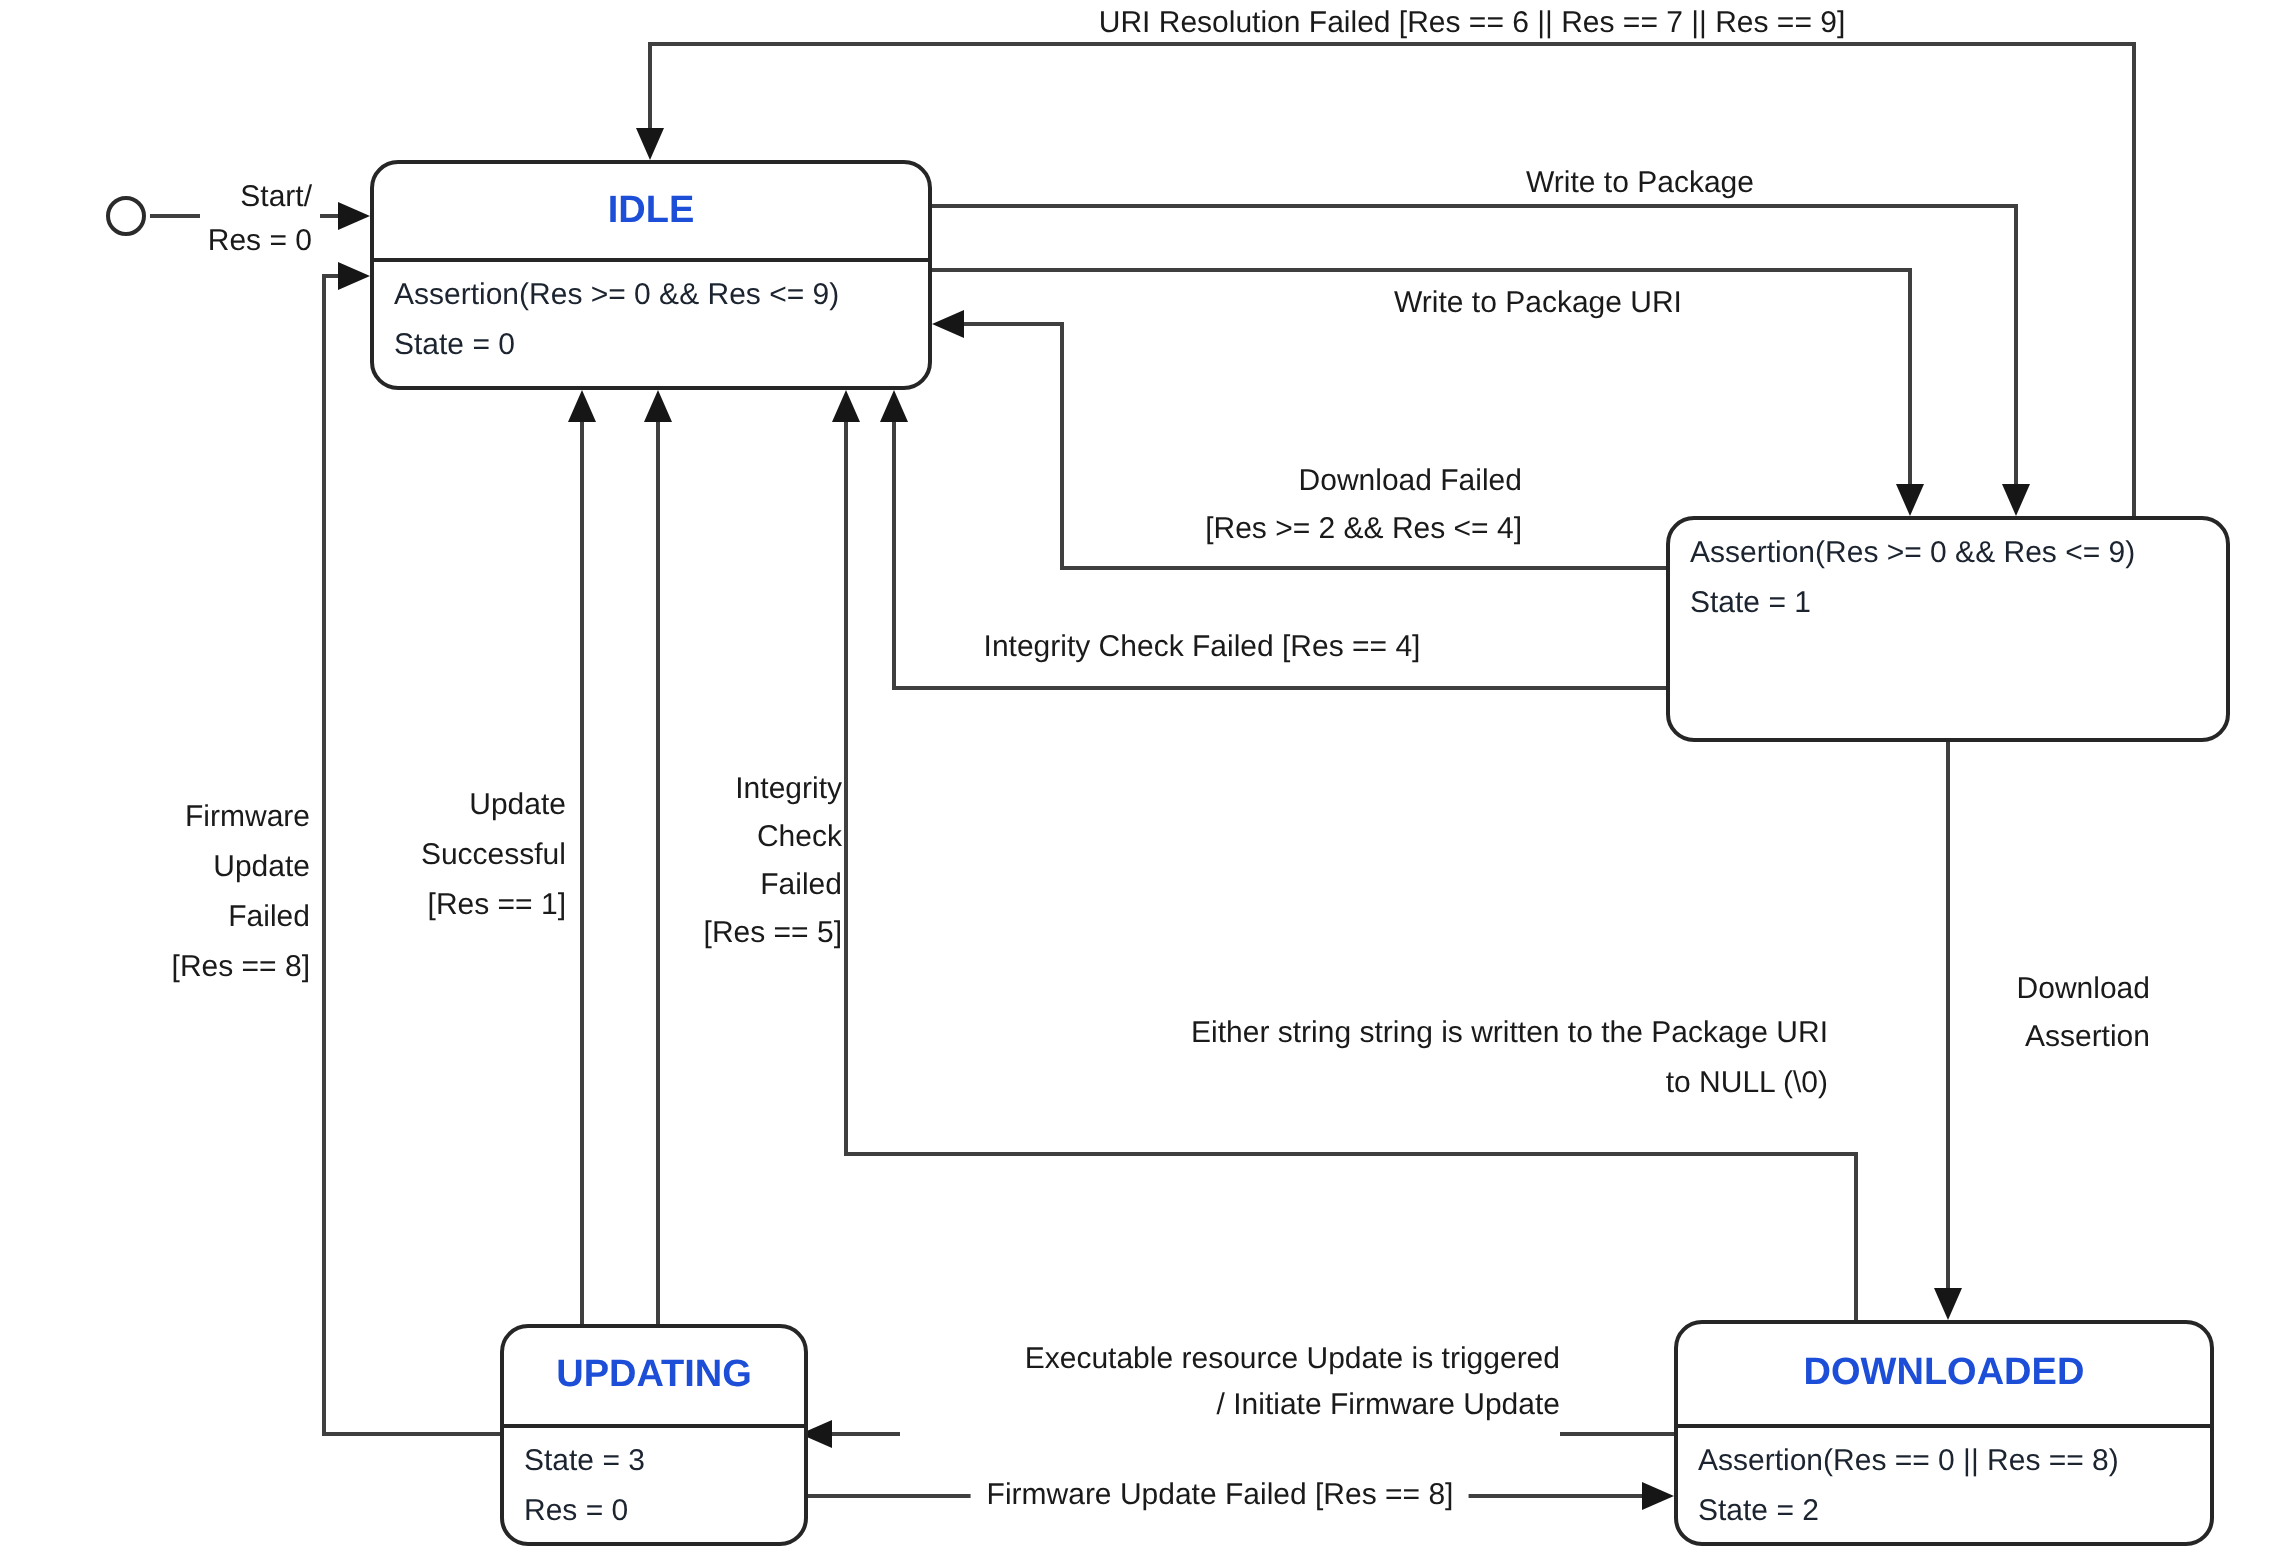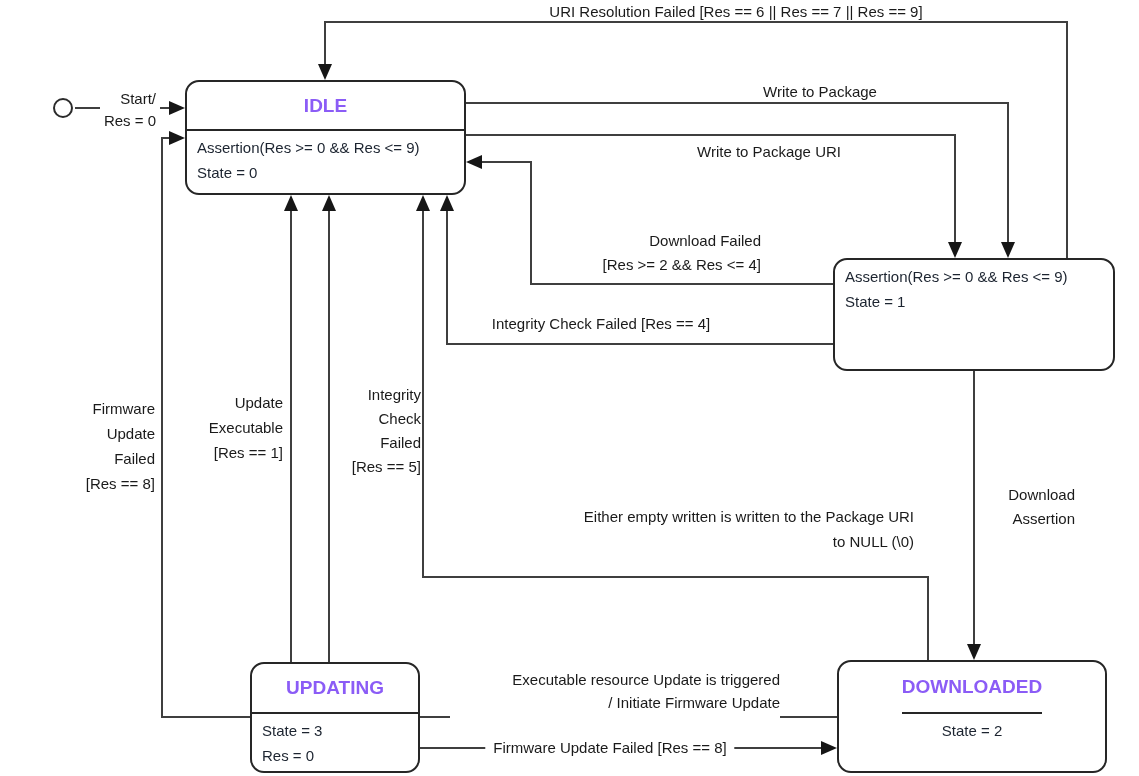--- a/index.html
+++ b/index.html
@@ -14,21 +14,21 @@
   
   .ar{position:absolute;width:0;height:0;z-index:2;}
   .ar-up{border-left:7px solid transparent;border-right:7px solid transparent;border-bottom:16px solid #161616;}
   .ar-down{border-left:7px solid transparent;border-right:7px solid transparent;border-top:16px solid #161616;}
   .ar-left{border-top:7px solid transparent;border-bottom:7px solid transparent;border-right:16px solid #161616;}
   .ar-right{border-top:7px solid transparent;border-bottom:7px solid transparent;border-left:16px solid #161616;}
   
   .state{position:absolute;background:#fff;border:2px solid #262626;border-radius:14px;z-index:3;
          display:flex;flex-direction:column;box-sizing:border-box;}
   .state-title{flex:0 0 auto;display:flex;align-items:center;justify-content:center;
-               font-weight:bold;font-size:19px;border-bottom:2px solid #262626;color:#8b5cf6;}
+               font-weight:bold;font-size:19px;border-bottom:2px solid #262626;color:#1d4ed8;}
   .state-body{flex:1 1 auto;padding:4px 10px 0 10px;font-size:15px;line-height:25px;color:#1c2430;}
   
   .lbl{position:absolute;font-size:15px;line-height:20px;color:#1a1a1a;z-index:4;}
   .nowrap{white-space:nowrap;transform:translateX(-50%);text-align:right;}
   .blk{text-align:right;}
   .onwhite{background:#ffffff;}
   
   .start-circle{position:absolute;width:20px;height:20px;border:2px solid #2b2b2b;border-radius:50%;
                 background:#fff;box-sizing:border-box;z-index:2;}
 </style>
@@ -98,28 +98,29 @@
     </div>
   </div>
 
   <div class="state" style="left:833px;top:258px;width:282px;height:113px;">
     <div class="state-body">
       <div>Assertion(Res &gt;= 0 &amp;&amp; Res &lt;= 9)</div>
       <div>State = 1</div>
     </div>
   </div>
 
-  <div class="state" style="left:837px;top:660px;width:270px;height:113px;align-items:center;">
+  <div class="state" style="left:837px;top:660px;width:270px;height:113px;">
     <div class="state-title" style="height:50px;">DOWNLOADED</div>
     <div class="state-body">
+      <div>Assertion(Res == 0 || Res == 8)</div>
       <div>State = 2</div>
     </div>
   </div>
 
-  <div class="state" style="left:250px;top:662px;width:170px;height:111px;">
+  <div class="state" style="left:250px;top:662px;width:154px;height:111px;">
     <div class="state-title" style="height:48px;">UPDATING</div>
     <div class="state-body">
       <div>State = 3</div>
       <div>Res = 0</div>
     </div>
   </div>
 
   <div class="lbl blk" style="left:98px;top:88px;width:58px;line-height:22px;">
     <div>Start/</div>
     <div>Res = 0</div>
@@ -140,38 +141,38 @@
 
   <div class="lbl blk" style="left:65px;top:396px;width:90px;line-height:25px;">
     <div>Firmware</div>
     <div>Update</div>
     <div>Failed</div>
     <div>[Res == 8]</div>
   </div>
 
   <div class="lbl blk" style="left:193px;top:390px;width:90px;line-height:25px;">
     <div>Update</div>
-    <div>Executable</div>
+    <div>Successful</div>
     <div>[Res == 1]</div>
   </div>
 
   <div class="lbl blk" style="left:331px;top:383px;width:90px;line-height:24px;">
     <div>Integrity</div>
     <div>Check</div>
     <div>Failed</div>
     <div>[Res == 5]</div>
   </div>
 
   <div class="lbl blk" style="left:983px;top:483px;width:92px;line-height:24px;">
     <div>Download</div>
     <div>Assertion</div>
   </div>
 
   <div class="lbl blk" style="left:434px;top:504px;width:480px;line-height:25px;">
-    <div>Either empty written is written to the Package URI</div>
+    <div>Either string string is written to the Package URI</div>
     <div>to NULL (\0)</div>
   </div>
 
   <div class="lbl blk onwhite" style="left:450px;top:668px;width:330px;height:52px;line-height:23px;z-index:4;">
     <div>Executable resource Update is triggered</div>
     <div>/ Initiate Firmware Update</div>
   </div>
 
   <div class="lbl nowrap onwhite" style="left:610px;top:738px;padding:0 8px;">Firmware Update Failed [Res == 8]</div>
 

